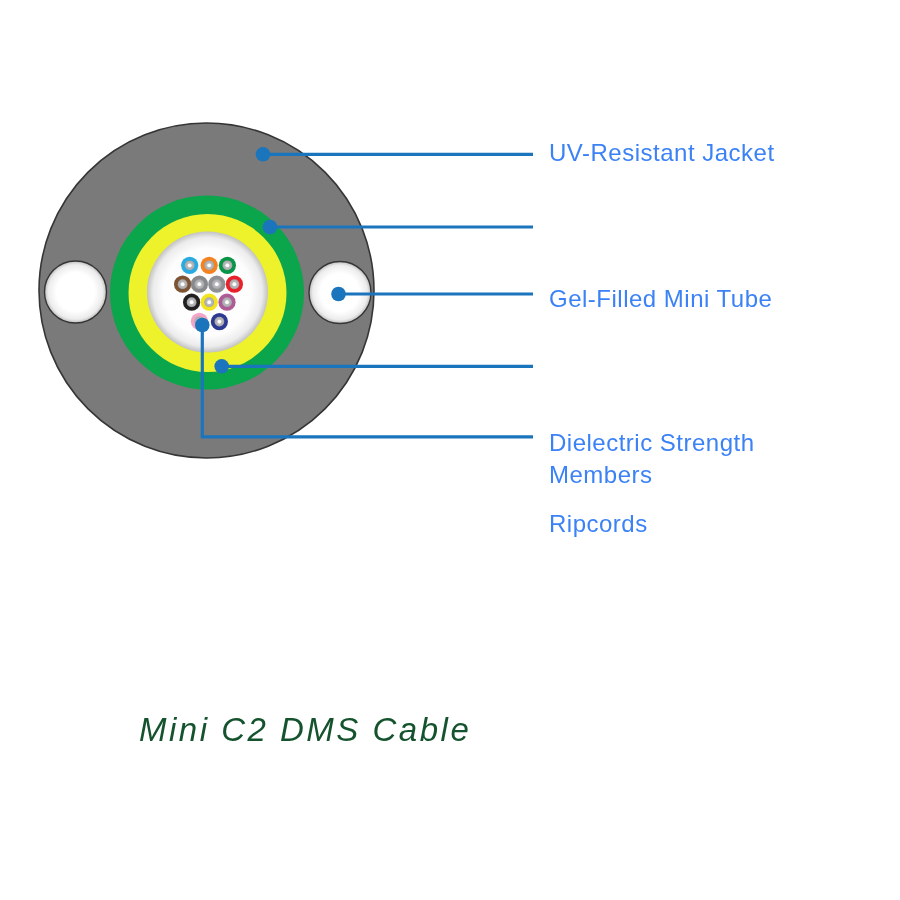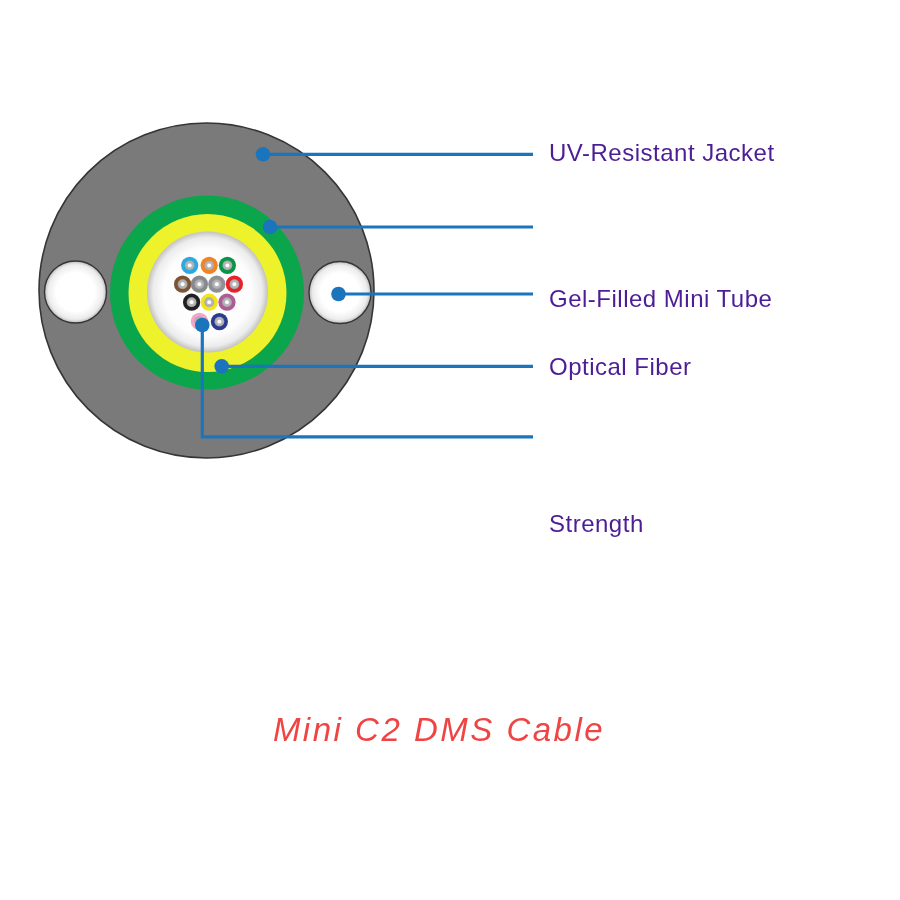--- a/index.html
+++ b/index.html
@@ -19,39 +19,39 @@
     position: absolute;
     left: 0;
     top: 0;
   }
   .callout-label {
     position: absolute;
     left: 549px;
     font-size: 24px;
     line-height: 32px;
     letter-spacing: 0.5px;
-    color: #4c1d95;
+    color: #3b82f6;
     white-space: nowrap;
   }
   .callout-label.wrap {
     white-space: normal;
     width: 265px;
   }
   #figure-title {
     position: absolute;
     left: 139px;
     top: 708px;
     width: 600px;
-    text-align: center;
+    text-align: left;
     font-style: italic;
     font-weight: 500;
     font-size: 33px;
     line-height: 44px;
     letter-spacing: 2.5px;
-    color: #ef4444;
+    color: #14532d;
   }
 </style>
 </head>
 <body>
 
 <div id="canvas">
 
   <svg id="diagram-svg" width="900" height="900" viewBox="0 0 900 900">
     <defs>
       <radialGradient id="coreGrad" cx="50%" cy="50%" r="50%">
@@ -159,20 +159,20 @@
       <circle cx="263" cy="154.3" r="7.3" fill="#1b75bc"></circle>
       <circle cx="270" cy="227" r="7.3" fill="#1b75bc"></circle>
       <circle cx="338.5" cy="294" r="7.3" fill="#1b75bc"></circle>
       <circle cx="221.7" cy="366.3" r="7.3" fill="#1b75bc"></circle>
       <circle cx="202.3" cy="325" r="7.3" fill="#1b75bc"></circle>
     </g>
   </svg>
 
   <div class="callout-label" style="top:137px">UV-Resistant Jacket</div>
   <div class="callout-label" style="top:283px">Gel-Filled Mini Tube</div>
-  <div class="callout-label" style="top:351px">Optical Fiber</div>
-  <div class="callout-label" style="top:508px">Strength</div>
+  <div class="callout-label wrap" style="top:427px">Dielectric Strength Members</div>
+  <div class="callout-label" style="top:508px">Ripcords</div>
 
   <div id="figure-title">
     <div>Mini C2 DMS Cable</div>
   </div>
 
 </div>
 
 </body></html>

